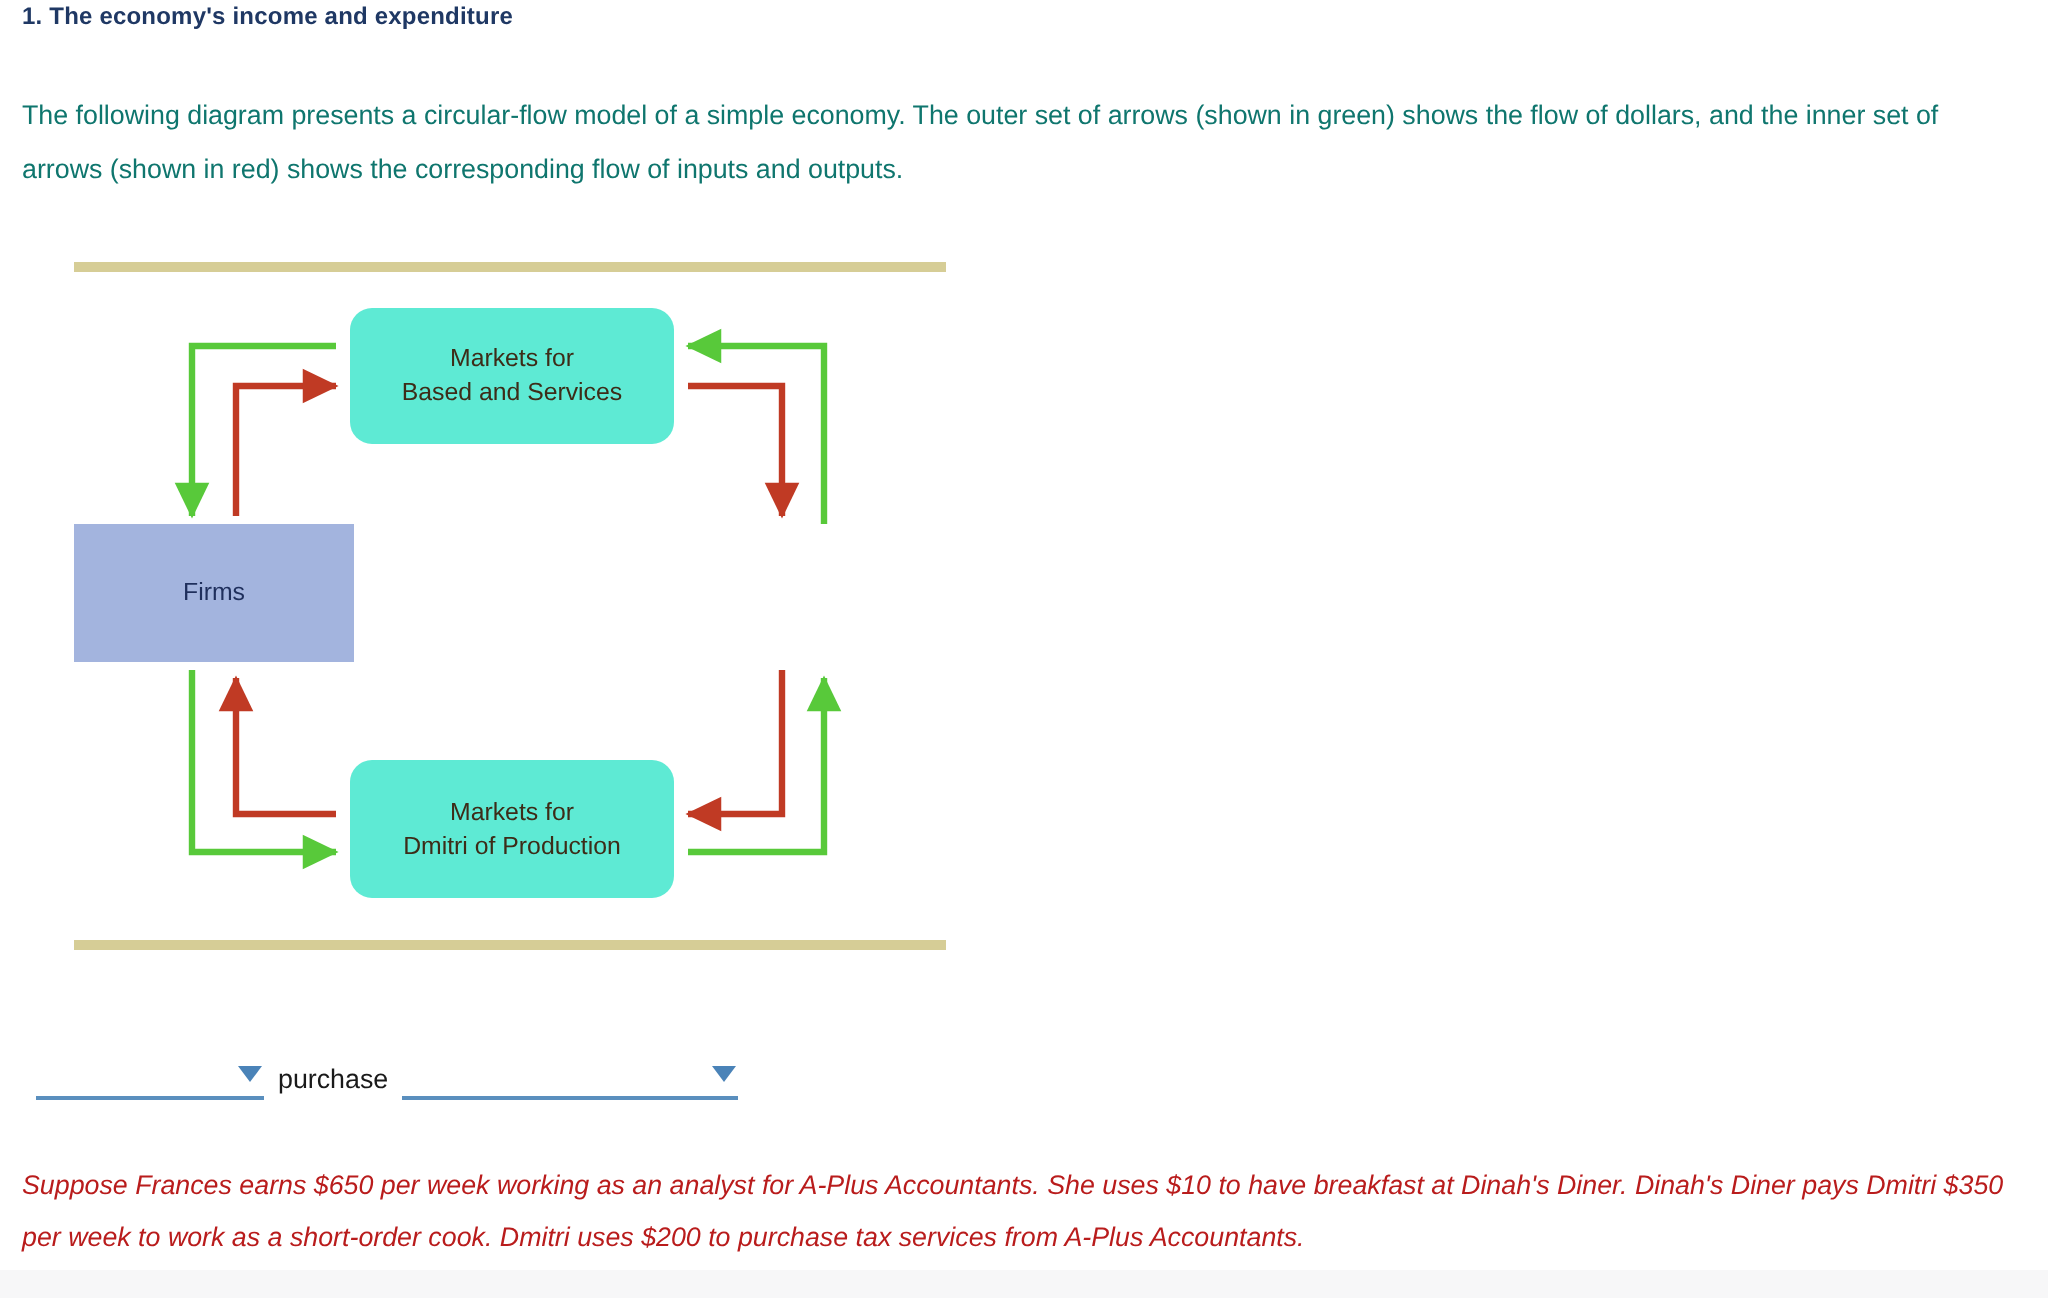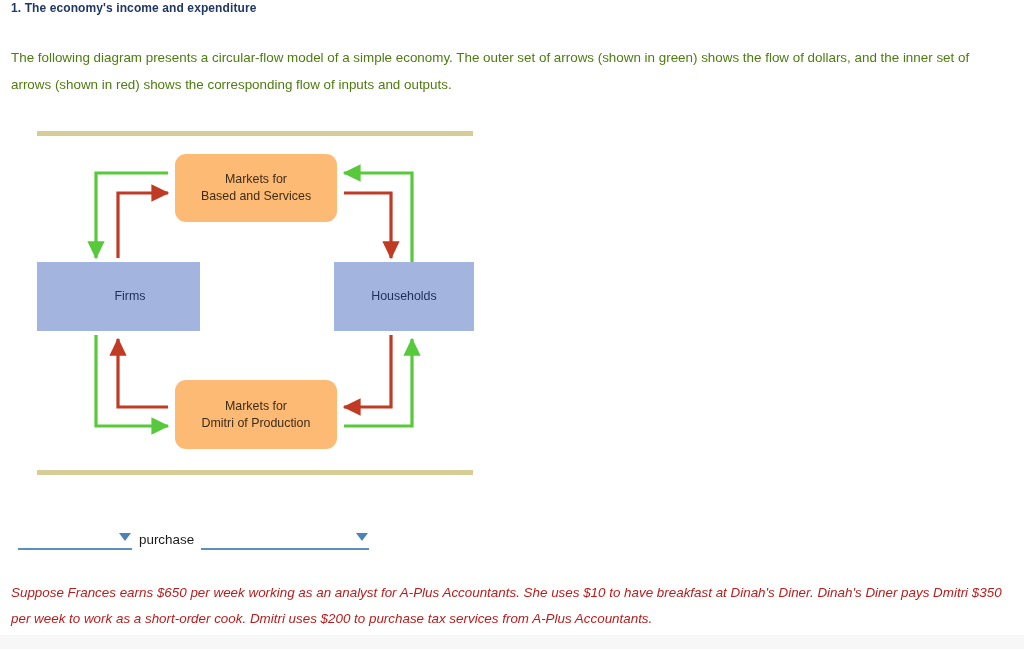--- a/index.html
+++ b/index.html
@@ -29,21 +29,21 @@
   }
 
   
   .intro {
     position: absolute;
     left: 11px;
     top: 44px;
     width: 1000px;
     font-size: 13.4px;
     line-height: 27px;
-    color: #4d7c0f;
+    color: #0f766e;
   }
 
   
   .diagram {
     position: absolute;
     left: 37px;
     top: 131px;
     width: 436px;
     height: 344px;
   }
@@ -70,33 +70,33 @@
     position: absolute;
     display: flex;
     align-items: center;
     justify-content: center;
     text-align: center;
     z-index: 3;
     font-size: 12.4px;
     line-height: 17px;
   }
   .node.market {
-    background: #fdba74;
+    background: #5eead4;
     border-radius: 11px;
     color: #3d2c18;
   }
   .node.sector {
     background: #a3b4de;
     color: #1f2f5c;
   }
 
   
   .node-goods      { left: 138px; top: 18px;  width: 162px; height: 68px; }
   .node-factors    { left: 138px; top: 244px; width: 162px; height: 69px; }
-  .node-firms      { left: 0px;   top: 126px; width: 140px; height: 69px; padding-left: 23px; }
+  .node-firms      { left: 0px;   top: 126px; width: 140px; height: 69px; }
   .node-households { left: 297px; top: 126px; width: 140px; height: 69px; }
 
   .flow-svg {
     position: absolute;
     left: 0;
     top: 0;
     width: 436px;
     height: 334px;
     z-index: 2;
   }
@@ -218,23 +218,20 @@
       <span>
         <span>Markets for</span><br>
         <span>Dmitri of Production</span>
       </span>
     </div>
 
     <div class="node sector node-firms">
       <span>Firms</span>
     </div>
 
-    <div class="node sector node-households">
-      <span>Households</span>
-    </div>
 
   </div>
 </div>
 
 <div class="sentence">
   <span class="dropdown d1">
     <span class="value"></span>
     <span class="caret"></span>
   </span>
   <span>purchase</span>

